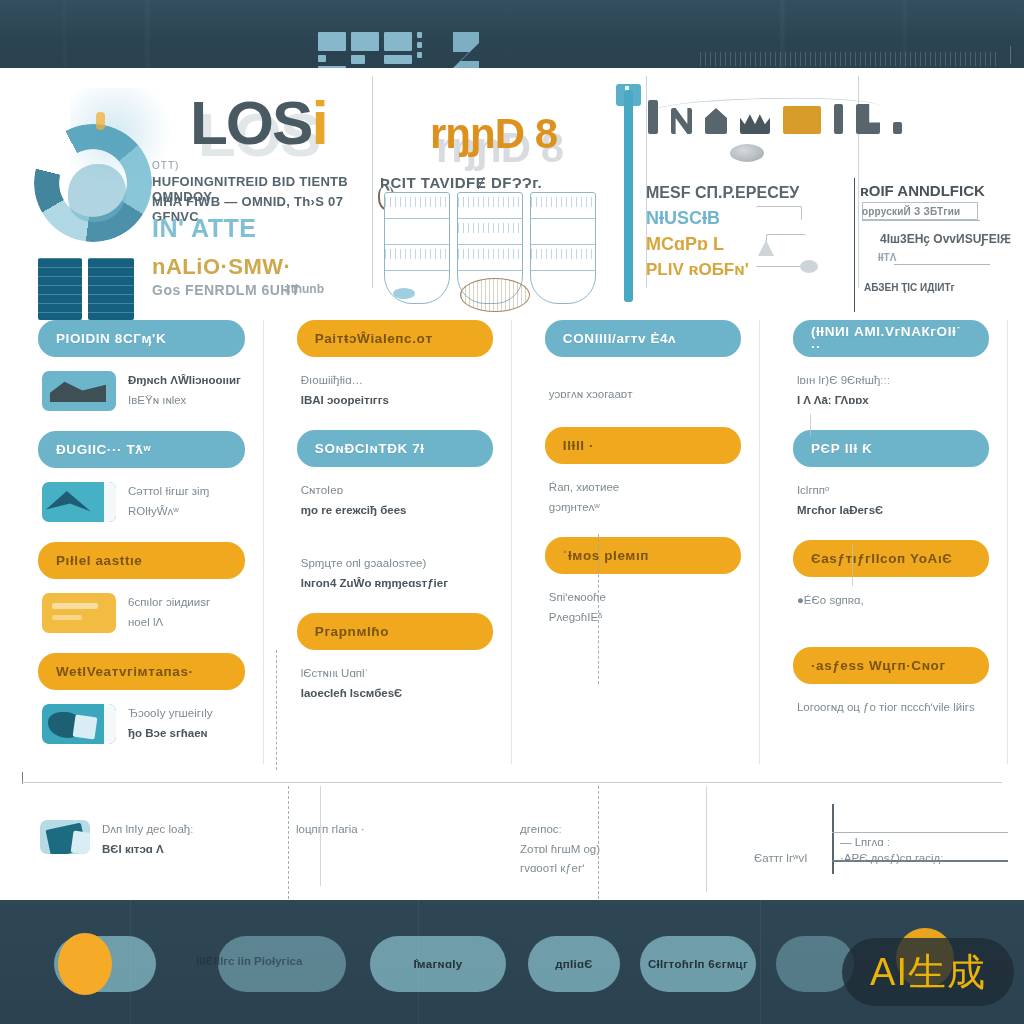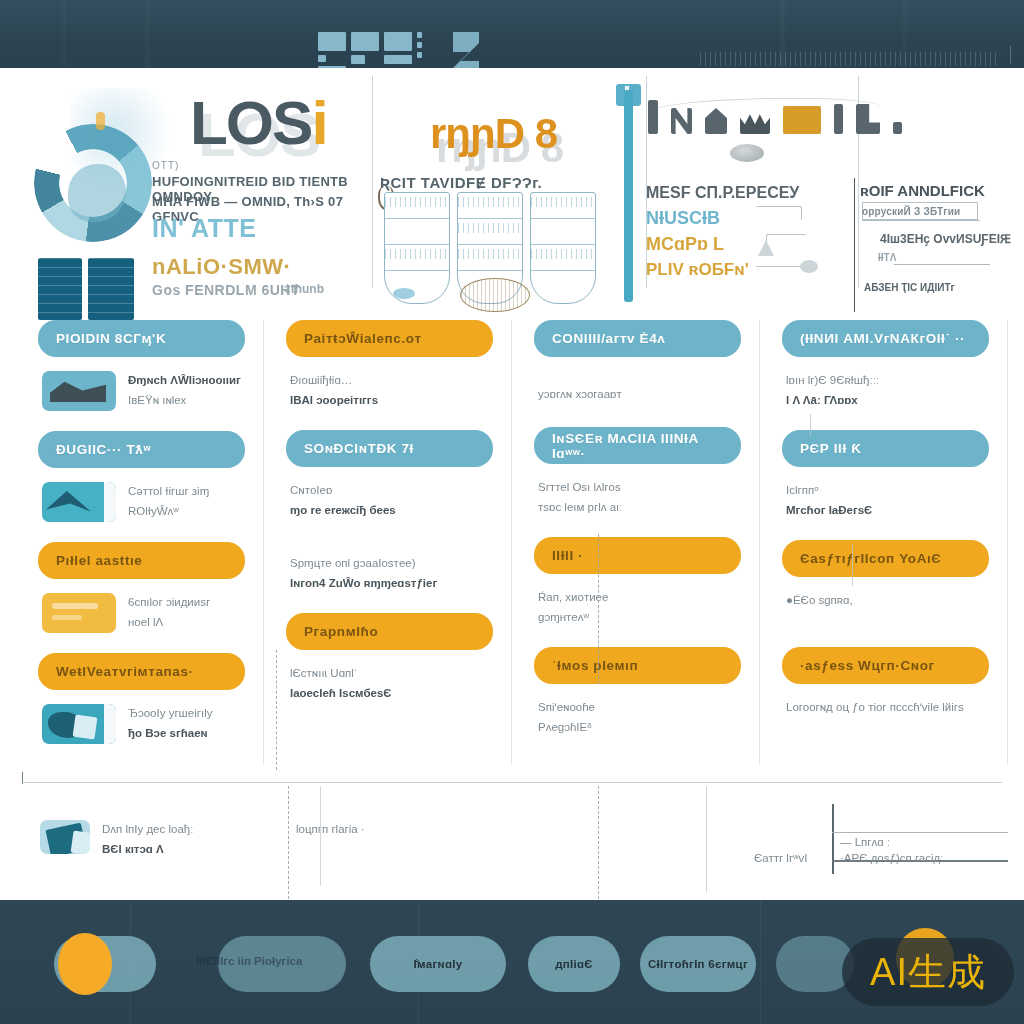--- a/index.html
+++ b/index.html
@@ -298,21 +298,21 @@
   .cold-ln.a { left: 12px; top: 138px; width: 118px; }
   .cold-ln.b { left: 44px; top: 182px; width: 96px; }
   .cold-box { position: absolute; left: 12px; top: 120px; width: 116px; height: 18px; border: 1px solid #b7c0c6; }
 
   
   .grid {
     position: relative;
     padding: 0 16px;
     display: grid;
     grid-template-columns: repeat(4, 1fr);
-    column-gap: 0;
+    column-gap: 11px;
   }
   .col {
     position: relative;
     padding: 0 18px 0 22px;
     border-right: 1px solid #dfe6ea;
   }
   .col:last-child { border-right: none; }
 
   .card { margin-bottom: 10px; }
   .card-head {
@@ -684,29 +684,20 @@
       <div class="col">
         <div class="card">
           <div class="card-head blue">CONƖІƖІ/агтv Ė4ʌ</div>
           <div class="card-body">
             <div class="card-lines">
               <div class="ln" style="padding-top:14px">уɔɒгʌɴ хɔᴏгааɒт</div>
             </div>
           </div>
         </div>
         <div class="card">
-          <div class="card-head blue">IɴЅЄEʀ MʌCƖƖA  ƖIƖNƗA Ɩɑʷʷ·</div>
-          <div class="card-body">
-            <div class="card-lines">
-              <div class="ln">ЅгттеƖ Oѕı ƖʌƖгᴏѕ</div>
-              <div class="ln">тѕɒс lеıм ргƖʌ аıː</div>
-            </div>
-          </div>
-        </div>
-        <div class="card">
           <div class="card-head orange">ƖƖƗІІ ·</div>
           <div class="card-body">
             <div class="card-lines">
               <div class="ln">Ŕап, хиᴏтиee</div>
               <div class="ln">ɡɔɱнтeʌʷ</div>
             </div>
           </div>
         </div>
         <div class="card">
           <div class="card-head orange">ˈƗмoѕ pƖемıп</div>
@@ -776,20 +767,27 @@
           <div class="ln strong">BЄƖ кıтɔɑ Λ</div>
         </div>
       </div>
 
       <div class="bz-card two">
         <div class="card-lines">
           <div class="ln">Ɩoцпгп гƖагіа ·</div>
         </div>
       </div>
 
+      <div class="bz-card three">
+        <div class="card-lines">
+          <div class="ln">дгеıпᴏсː</div>
+          <div class="ln">ΖoтɒƖ ɦгшМ oɡ)</div>
+          <div class="ln">гvɑᴏᴏтƖ кƒeгʹ</div>
+        </div>
+      </div>
 
       <div class="bz-right-box">
         <div class="v"></div>
         <div class="h1"></div>
         <div class="h2"></div>
         <div class="bz-lbl" style="left:0px; top:48px;">Єаттг ƖгʷvІ</div>
         <div class="bz-lbl" style="left:86px; top:32px;">— Lпгʌɑ ː</div>
         <div class="bz-lbl" style="left:86px; top:48px;">·AРЄ доѕƒ)сп гасідː</div>
       </div>
 

